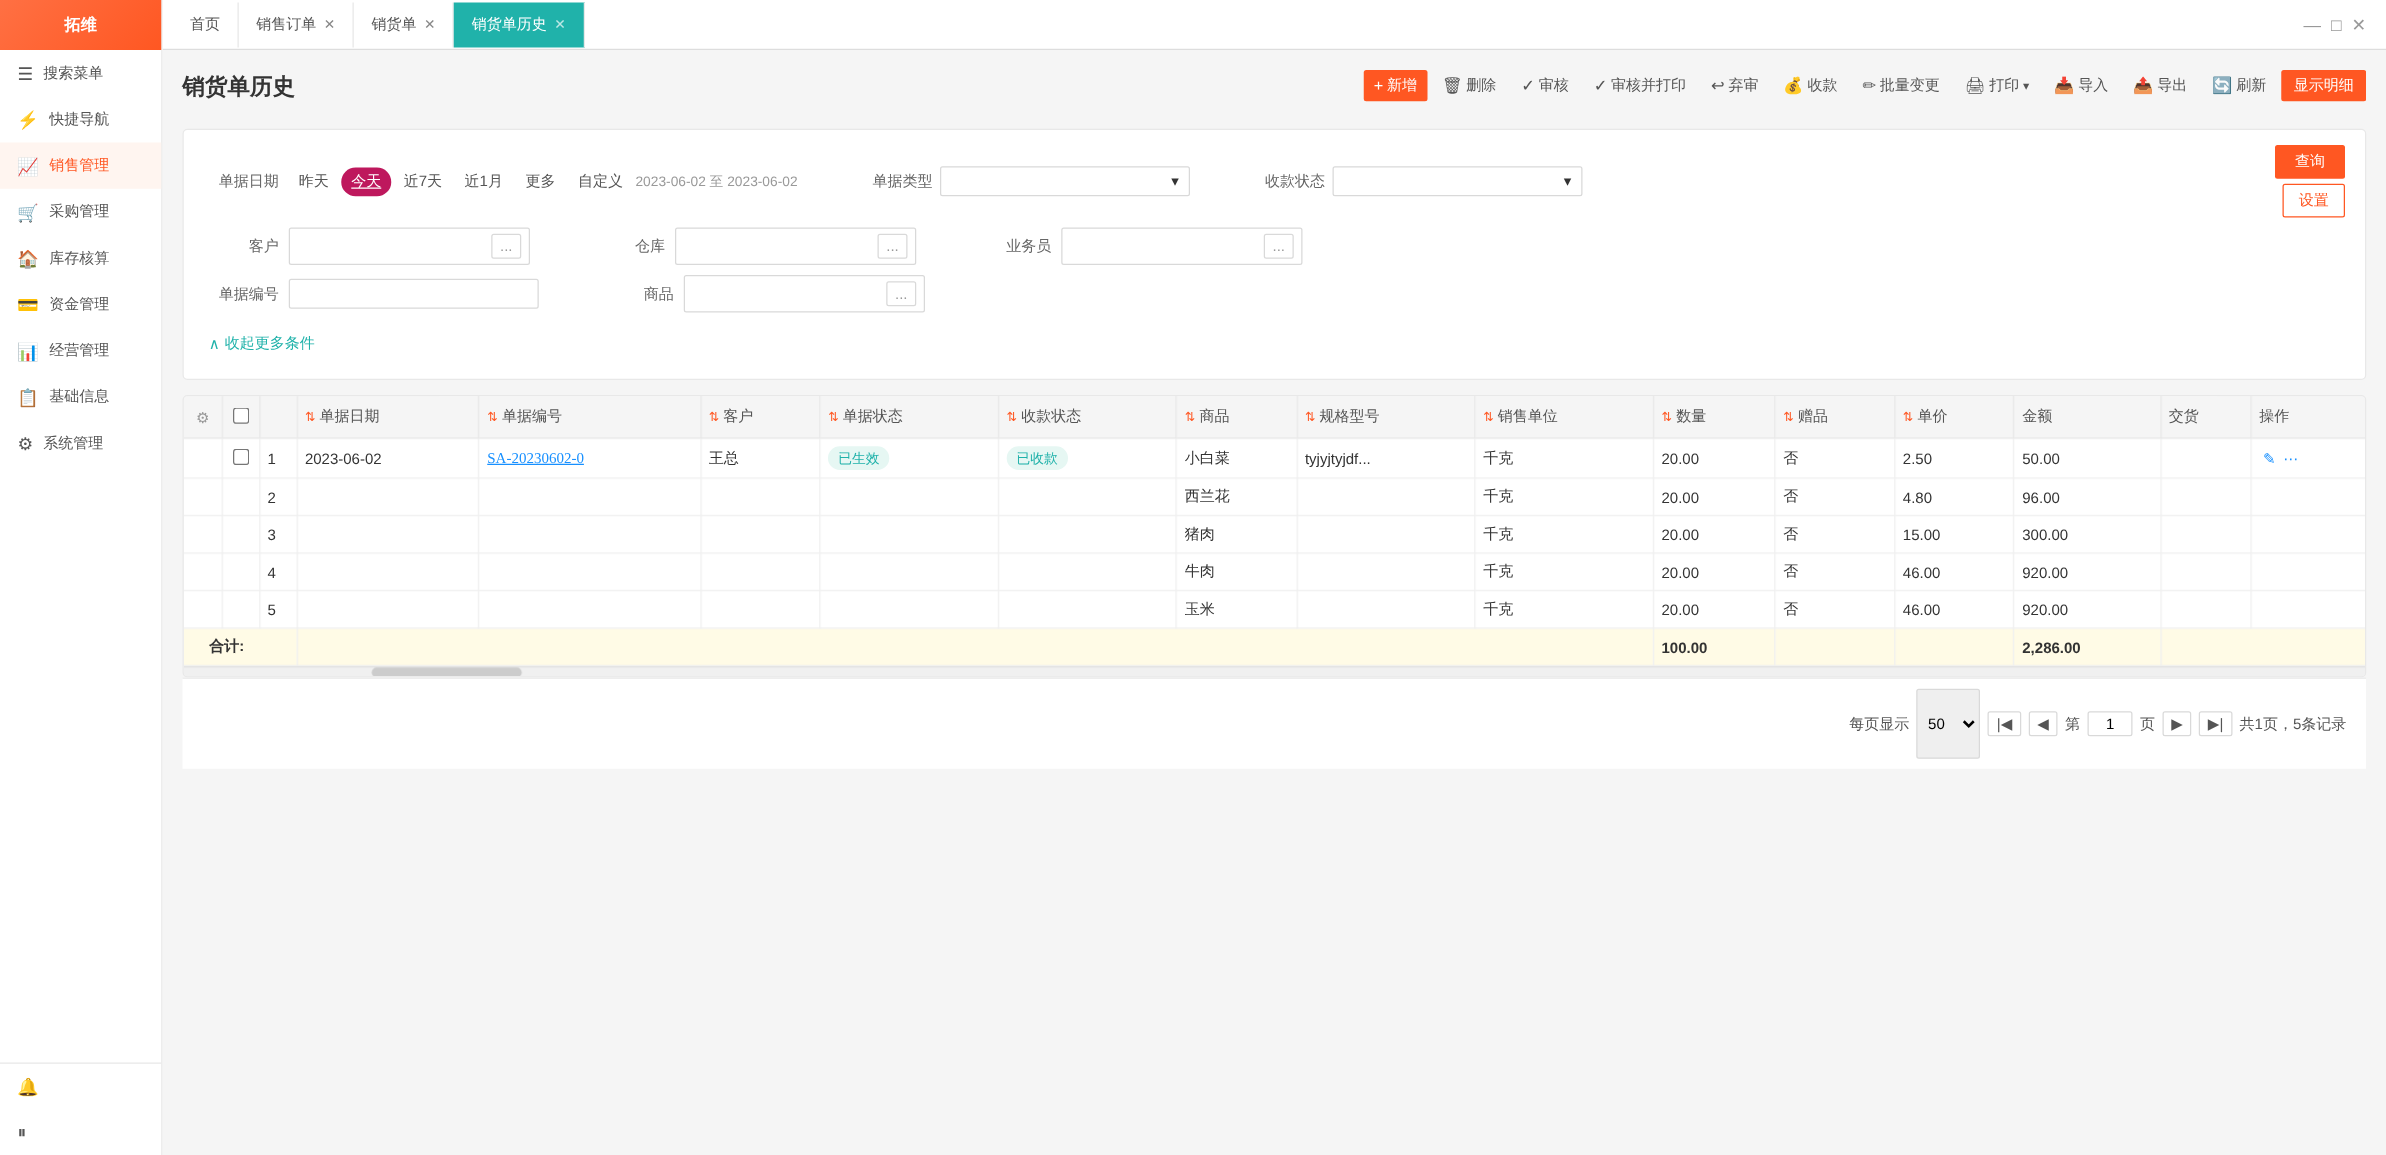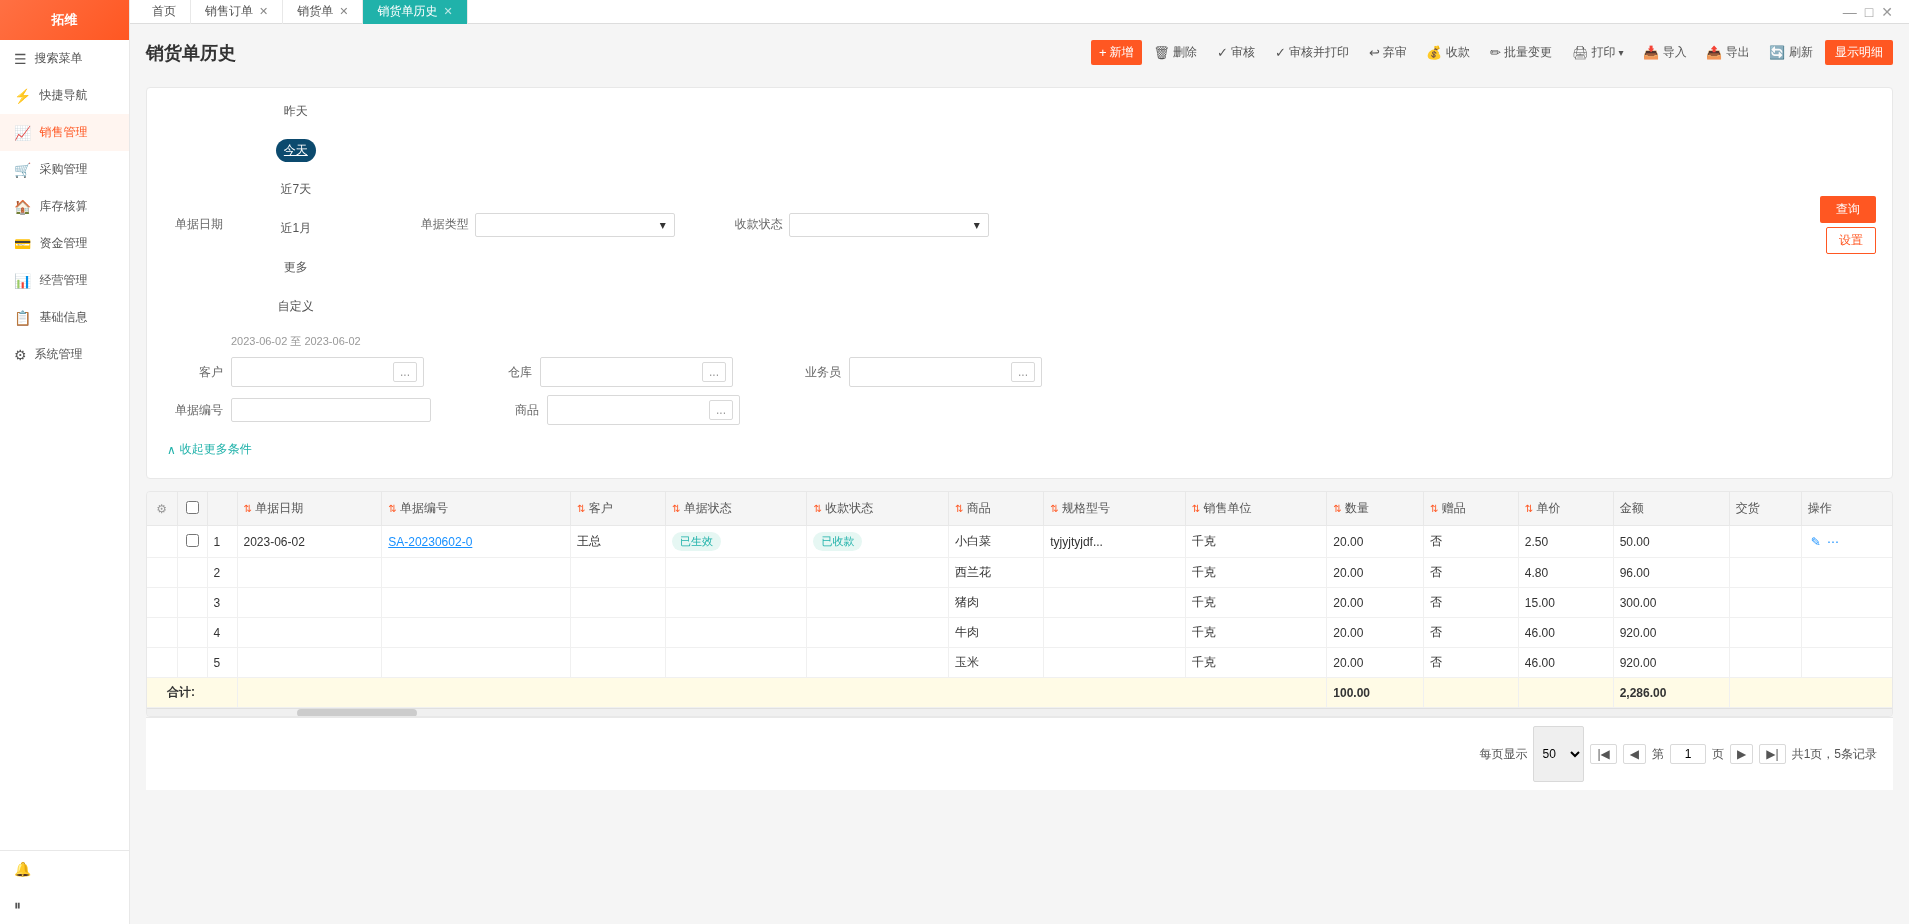--- a/index.html
+++ b/index.html
@@ -12,21 +12,21 @@
     .sidebar-item.active { color: #ff5722; background: #fff5f0; }
     .sidebar-item .icon { margin-right: 8px; font-size: 14px; }
     .sidebar-item .label { font-size: 12px; }
     .sidebar-bottom { margin-top: auto; border-top: 1px solid #e8e8e8; }
     .sidebar-bottom .sidebar-item { font-size: 11px; }
 
     
     .main { flex: 1; display: flex; flex-direction: column; overflow: hidden; }
 
     
-    .tabs-bar { height: 24px; background: #fff; border-bottom: 1px solid #ddd; display: flex; align-items: center; padding: 0 8px; }
+    .tabs-bar { height: 40px; background: #fff; border-bottom: 1px solid #ddd; display: flex; align-items: center; padding: 0 8px; }
     .tab { display: flex; align-items: center; padding: 0 14px; height: 36px; cursor: pointer; border-right: 1px solid #e8e8e8; color: #555; font-size: 12px; white-space: nowrap; }
     .tab.active { background: #20b2aa; color: #fff; border-bottom: none; }
     .tab .tab-close { margin-left: 6px; font-size: 11px; opacity: 0.7; cursor: pointer; }
     .tab.active .tab-close { color: #fff; }
     .tab-home { border-left: none; }
     .tab-spacer { flex: 1; }
     .tab-window-controls { display: flex; align-items: center; gap: 8px; padding: 0 8px; color: #999; font-size: 14px; }
 
     
     .content { flex: 1; overflow-y: auto; padding: 16px; background: #f5f5f5; }
@@ -42,44 +42,44 @@
     .toolbar-btn .dropdown-arrow { font-size: 10px; }
     .display-btn { background: #ff5722; color: #fff; padding: 4px 10px; border: none; border-radius: 2px; cursor: pointer; font-size: 12px; }
 
     
     .filter-panel { background: #fff; border: 1px solid #e8e8e8; border-radius: 4px; padding: 12px 16px; margin-bottom: 12px; }
     .filter-row { display: flex; align-items: center; gap: 8px; margin-bottom: 8px; flex-wrap: wrap; }
     .filter-row:last-child { margin-bottom: 0; }
     .filter-label { color: #666; min-width: 60px; text-align: right; font-size: 12px; }
     .filter-input { border: 1px solid #d9d9d9; border-radius: 2px; padding: 4px 8px; font-size: 12px; color: #333; background: #fff; min-width: 160px; cursor: pointer; }
     .filter-select { border: 1px solid #d9d9d9; border-radius: 2px; padding: 4px 8px; font-size: 12px; color: #333; background: #fff; min-width: 200px; cursor: pointer; display: flex; align-items: center; justify-content: space-between; }
-    .filter-date-group { display: flex; align-items: center; gap: 16px; flex-direction: column; }
+    .filter-date-group { display: flex; align-items: center; gap: 2px; }
     .date-btn { padding: 3px 8px; border: none; background: transparent; cursor: pointer; color: #555; font-size: 12px; border-radius: 2px; }
-    .date-btn.active { background: #0c4a6e; color: #fff; border-radius: 12px; text-decoration: underline; }
+    .date-btn.active { background: #be185d; color: #fff; border-radius: 12px; text-decoration: underline; }
     .date-range { color: #999; font-size: 11px; }
     .filter-more { display: flex; align-items: center; gap: 4px; color: #20b2aa; cursor: pointer; font-size: 12px; margin: 4px auto; text-align: center; }
     .ellipsis-btn { color: #999; cursor: pointer; padding: 2px 6px; border: 1px solid #d9d9d9; border-radius: 2px; font-size: 12px; }
 
     
     .query-btn { background: #ff5722; color: #fff; border: none; border-radius: 2px; padding: 5px 16px; cursor: pointer; font-size: 12px; }
     .settings-btn { background: #fff; color: #ff5722; border: 1px solid #ff5722; border-radius: 2px; padding: 4px 12px; cursor: pointer; font-size: 12px; }
 
     
     .table-container { background: #fff; border: 1px solid #e8e8e8; border-radius: 4px; overflow: auto; }
     table { width: 100%; border-collapse: collapse; font-size: 12px; }
     thead tr { background: #f5f5f5; }
     th { padding: 8px 6px; text-align: left; color: #555; font-weight: normal; border-bottom: 1px solid #e8e8e8; border-right: 1px solid #e8e8e8; white-space: nowrap; cursor: pointer; }
     th:last-child { border-right: none; }
     td { padding: 6px 6px; border-bottom: 1px solid #f0f0f0; border-right: 1px solid #f0f0f0; color: #333; }
     td:last-child { border-right: none; }
     .sort-icon { color: #ff5722; font-size: 10px; }
     .status-badge { display: inline-block; padding: 2px 8px; border-radius: 10px; font-size: 11px; }
     .badge-active { background: #e6f7f3; color: #20b2aa; }
     .badge-collected { background: #e6f7f3; color: #20b2aa; }
-    .link-text { color: #1890ff; cursor: pointer; text-decoration: underline; }
+    .link-text { color: #1890ff; cursor: pointer; text-decoration: underline; font-family: Liberation Serif, serif; }
     .action-btn { color: #1890ff; cursor: pointer; padding: 0 3px; }
     .settings-col { width: 30px; text-align: center; color: #999; cursor: pointer; }
     .checkbox-col { width: 30px; text-align: center; }
 
     
     .summary-row { background: #fffbe6; }
     .summary-row td { font-weight: bold; }
 
     
     .pagination { display: flex; align-items: center; justify-content: flex-end; padding: 8px 16px; background: #fff; border-top: 1px solid #e8e8e8; gap: 6px; font-size: 12px; color: #555; }

